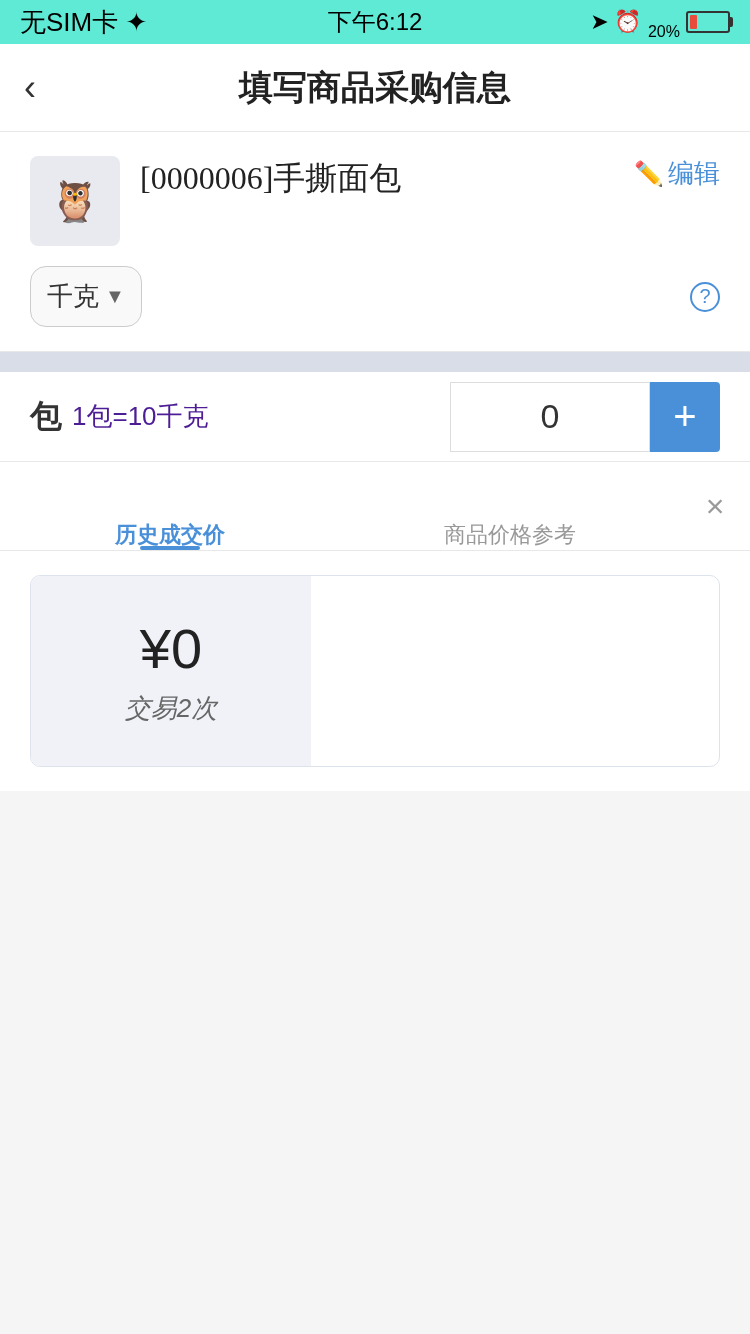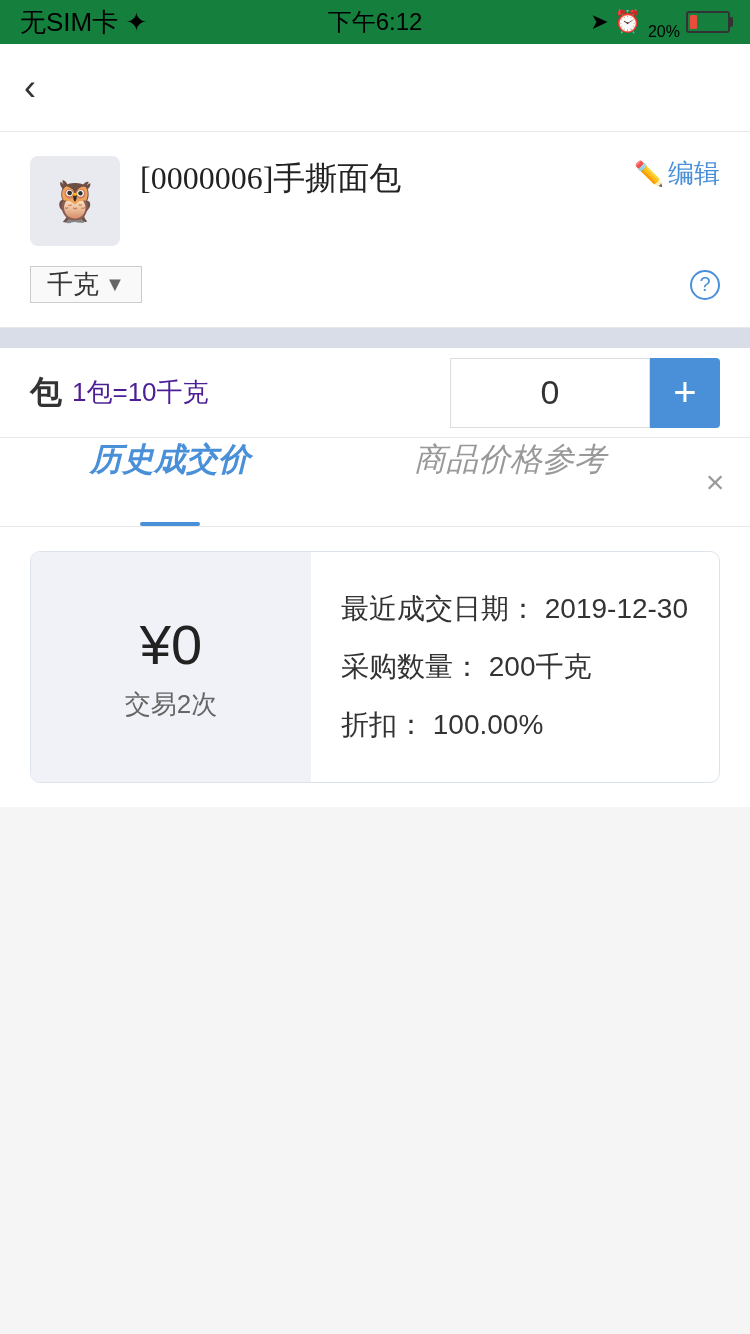--- a/index.html
+++ b/index.html
@@ -9,21 +9,21 @@
       min-height: 1334px;
       font-family: -apple-system, 'PingFang SC', 'Helvetica Neue', sans-serif;
       background: #f5f5f5;
       overflow-x: hidden;
     }
 
     
     .status-bar {
       width: 750px;
       height: 44px;
-      background: #15803d;
+      background: #5eead4;
       display: flex;
       align-items: center;
       justify-content: space-between;
       padding: 0 20px;
       font-size: 26px;
       font-weight: 500;
     }
     .status-left {
       display: flex;
       align-items: center;
@@ -155,22 +155,22 @@
       align-items: center;
       justify-content: space-between;
       margin-top: 16px;
     }
     .unit-label {
       font-size: 28px;
       color: #555;
     }
     .unit-select {
       border: 1px solid #ccc;
-      border-radius: 0;
-      padding: 0 16px;
+      border-radius: 16px;
+      padding: 12px 16px;
       font-size: 26px;
       color: #333;
       background: #f9f9f9;
       display: flex;
       align-items: center;
       gap: 6px;
     }
     .price-ref {
       color: #4a90d9;
       font-size: 28px;
@@ -258,28 +258,27 @@
     .tab-bar {
       display: flex;
       align-items: stretch;
       border-bottom: 1px solid #e8e8e8;
       position: relative;
       padding-right: 70px;
     }
     .tab-item {
       flex: 1;
       display: flex;
-      align-items: flex-start;
+      align-items: flex-end;
       justify-content: center;
       height: 88px;
-      font-size: 32px;
+      font-size: 22px;
       color: #999;
       position: relative;
       cursor: pointer;
-      font-style: italic;
     }
     .tab-item.active {
       color: #4a90d9;
       font-weight: 600;
     }
     .tab-item.active::after {
       content: '';
       position: absolute;
       bottom: 0;
       left: 50%;
@@ -326,20 +325,21 @@
     }
     .history-price {
       font-size: 56px;
       font-weight: 300;
       color: #222;
     }
     .history-trades {
       font-size: 26px;
       color: #666;
       margin-top: 10px;
+      font-style: italic;
     }
     .history-right {
       flex: 1;
       padding: 36px 30px;
       display: flex;
       flex-direction: column;
       justify-content: center;
       gap: 16px;
     }
     .history-detail-row {
@@ -363,20 +363,21 @@
     <div class="battery">
       <div class="battery-body">
         <div class="battery-fill"></div>
       </div>
     </div>
   </div>
 </div>
 
 <div class="nav-bar">
   <div class="nav-back">‹</div>
+  <div class="nav-title">填写商品采购信息</div>
 </div>
 
 <div class="product-card">
   <div class="product-header">
     <div class="product-info">
       <div class="product-thumb">
         <span class="owl-icon">🦉</span>
       </div>
       <div class="product-name-wrap">
         <div class="product-name">[0000006]手撕面包</div>
@@ -432,29 +433,15 @@
       <span>×</span>
     </div>
   </div>
 
   <div class="history-content">
     <div class="history-card">
       <div class="history-left">
         <div class="history-price">¥0</div>
         <div class="history-trades">交易2次</div>
       </div>
-      <div class="history-right">
-        <div class="history-detail-row">
-          <span>最近成交日期：</span>
-          <span>2019-12-30</span>
-        </div>
-        <div class="history-detail-row">
-          <span>采购数量：</span>
-          <span>200千克</span>
-        </div>
-        <div class="history-detail-row">
-          <span>折扣：</span>
-          <span>100.00%</span>
-        </div>
-      </div>
     </div>
   </div>
 </div>
 
 </body></html>

